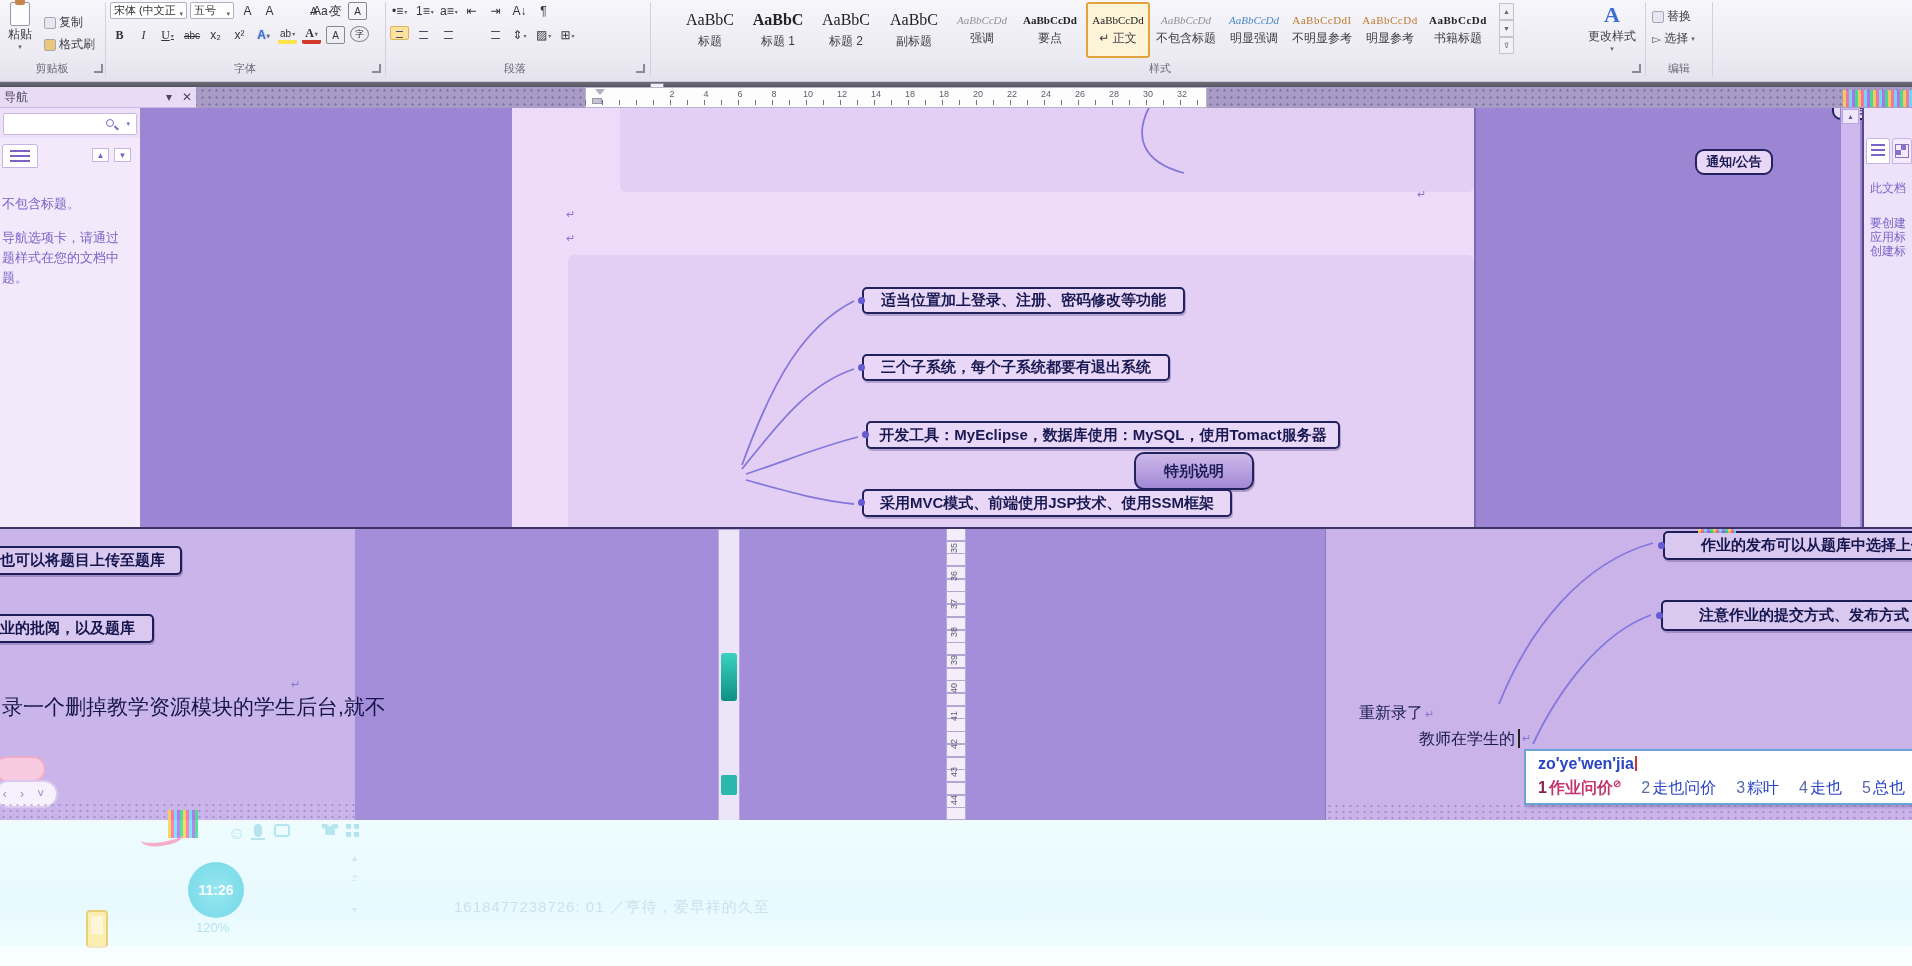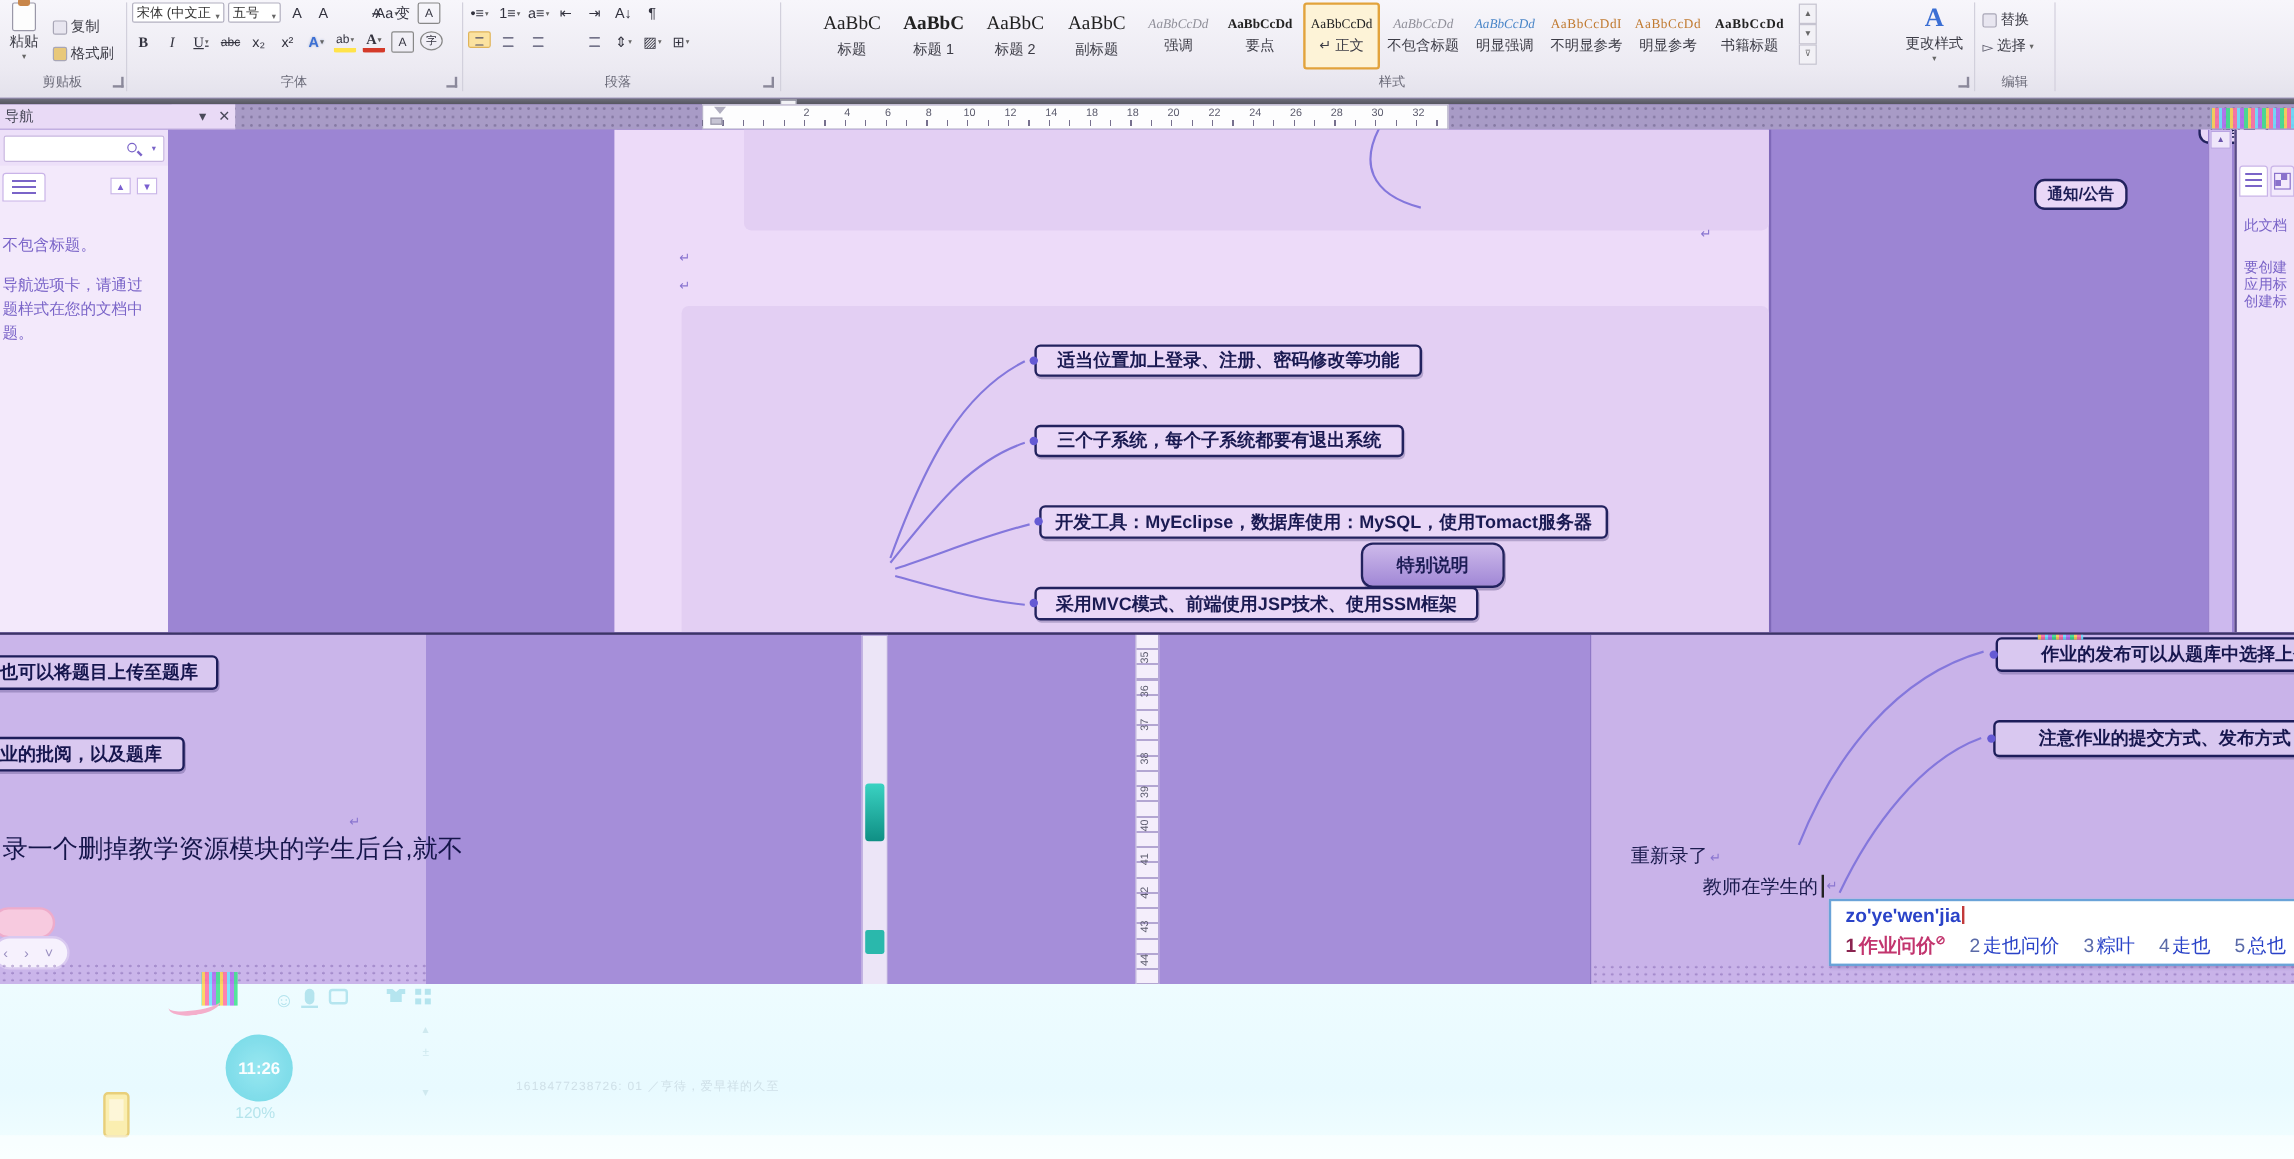--- a/index.html
+++ b/index.html
@@ -125,21 +125,21 @@
 .mic-icon{width:8px;height:13px;background:#a2dde9;border-radius:4px}
 .mic-icon::after{content:"";position:absolute;left:-3px;top:14px;width:14px;height:2px;background:#a2dde9}
 .window-icon{width:16px;height:13px;border:2px solid #a2dde9;border-radius:3px}
 .shirt-icon{width:16px;height:11px;background:#a2dde9;clip-path:polygon(0 0,30% 0,50% 25%,70% 0,100% 0,100% 40%,80% 40%,80% 100%,20% 100%,20% 40%,0 40%)}
 .grid-icon{width:5px;height:5px;background:#a2dde9;box-shadow:8px 0 #a2dde9,0 8px #a2dde9,8px 8px #a2dde9}
 #clock-bubble{position:absolute;left:188px;top:42px;width:56px;height:56px;border-radius:50%;background:radial-gradient(#8ae4ef,#5fd2e2);opacity:.85;color:#fff;font-size:14px;font-weight:bold;display:flex;align-items:center;justify-content:center}
 #zoom-faint{position:absolute;left:196px;top:100px;font-size:13px;color:#b5e4ec}
 #phone-icon{position:absolute;left:86px;top:90px;width:22px;height:38px;background:#faeeb0;border:2px solid #e8cf7a;border-radius:4px}
 #phone-icon::after{content:"";position:absolute;left:3px;top:4px;width:12px;height:18px;background:#fdf6d8}
 .faint{color:#cfe9ef;position:absolute;font-size:10px}
-#watermark{position:absolute;left:430px;top:78px;font-size:10px;color:#cfe0e8;letter-spacing:1px}
+#watermark{position:absolute;left:454px;top:78px;font-size:15px;color:#cfe0e8;letter-spacing:1px}
 #swoosh{position:absolute;left:140px;top:8px;width:44px;height:18px;border-bottom:4px solid #f4aecb;border-radius:50%;transform:rotate(-8deg)}
 #tb-bottom{position:absolute;left:0;top:126px;width:1912px;height:20px;background:rgba(255,255,255,.55)}
 svg{position:absolute;pointer-events:none;overflow:visible}
 </style>
 </head>
 <body>
 
 <div id="ribbon">
 
   <div class="bigbtn" style="left:8px;top:2px">

